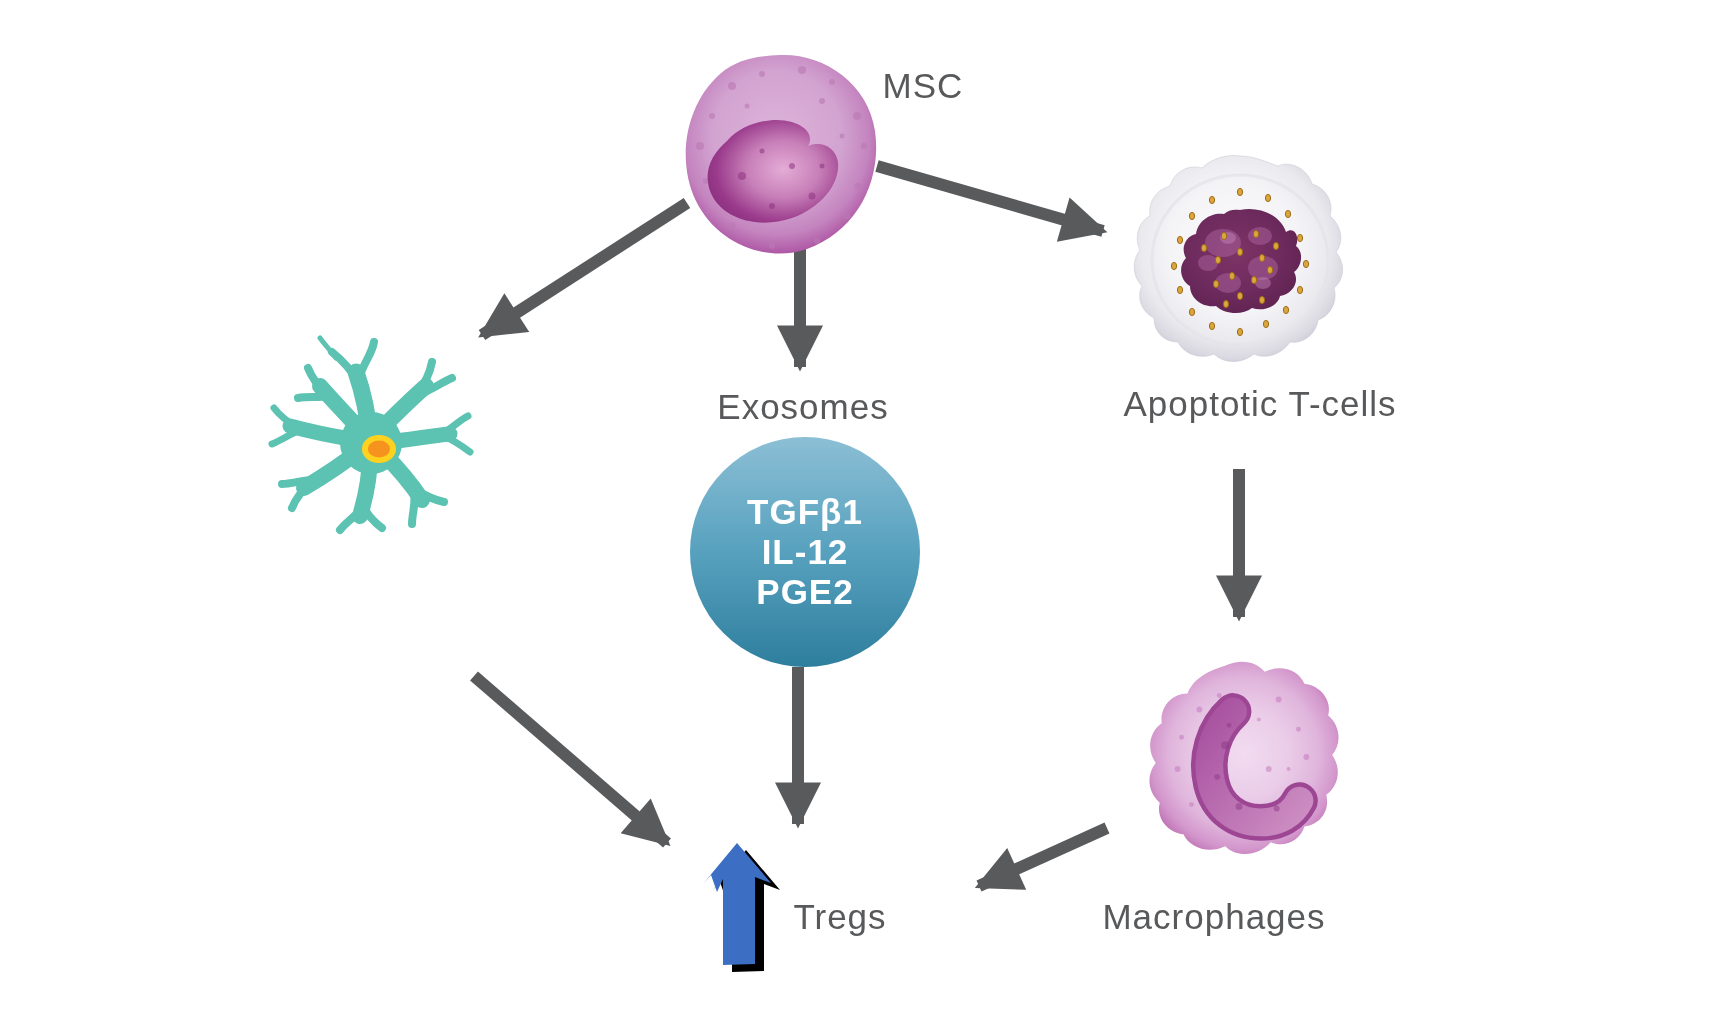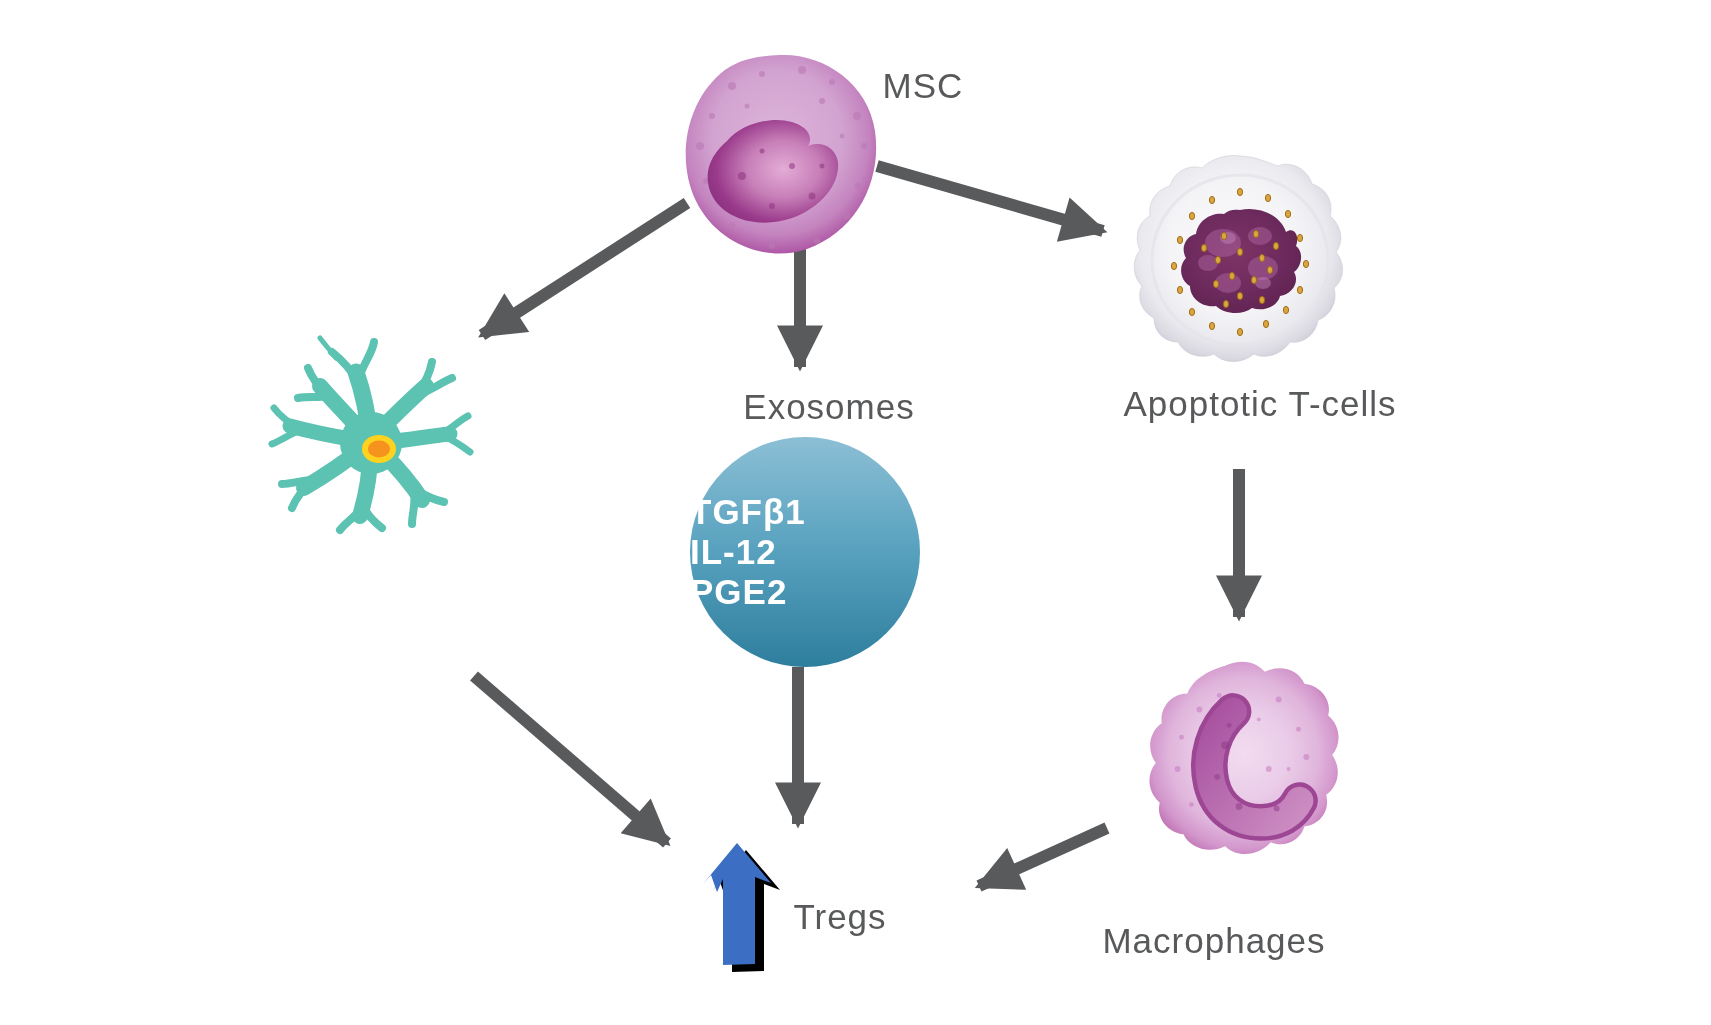--- a/index.html
+++ b/index.html
@@ -10,21 +10,21 @@
   .layer{position:absolute;left:0;top:0;}
   .cell{position:absolute;}
   .lbl{
     position:absolute;transform:translateX(-50%);
     color:#58595B;font-size:35px;letter-spacing:1px;
     white-space:nowrap;text-align:right;line-height:39px;
   }
   .exo-ball{
     position:absolute;left:690px;top:437px;width:230px;height:230px;border-radius:50%;
     background:linear-gradient(180deg,#8CBFD5 0%,#57A1BE 50%,#2E7E9D 100%);
-    display:flex;flex-direction:column;align-items:flex-start;justify-content:center;
+    display:flex;flex-direction:column;align-items:center;justify-content:center;
     color:#FFFFFF;font-weight:bold;font-size:35px;line-height:40px;letter-spacing:1px;
   }
 </style>
 </head>
 <body>
 
 <div class="canvas">
 
   <svg class="layer" width="1711" height="1025" viewBox="0 0 1711 1025">
     <defs>
@@ -254,22 +254,22 @@
     <div>PGE2</div>
   </div>
 
   <svg class="layer" width="1711" height="1025" viewBox="0 0 1711 1025">
     <polygon points="742,847 776,887 760,881 760,968 728,969 728,883 722,896 716,879 708,888" fill="#000000" transform="translate(4,3)"></polygon>
     <polygon points="737,843 771,883 755,877 755,964 723,965 723,879 717,892 711,875 703,884" fill="#3C6FC3"></polygon>
   </svg>
 
   <div class="lbl" style="left:923px;top:66px">MSC</div>
 
-  <div class="lbl" style="left:829px;top:387px">Exosomes</div>
+  <div class="lbl" style="left:803px;top:387px">Exosomes</div>
 
   <div class="lbl" style="left:1260px;top:384px">Apoptotic T-cells</div>
 
 
   <div class="lbl" style="left:840px;top:897px">Tregs</div>
 
-  <div class="lbl" style="left:1214px;top:921px">Macrophages</div>
+  <div class="lbl" style="left:1214px;top:897px">Macrophages</div>
 
 </div>
 
 </body></html>

